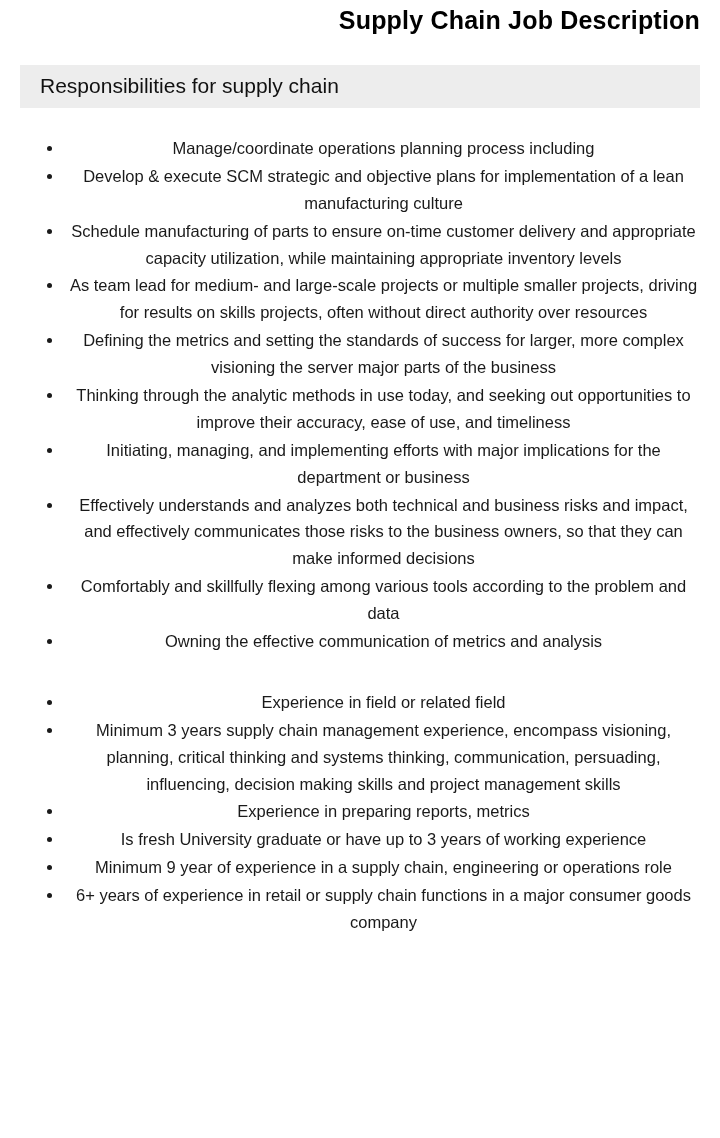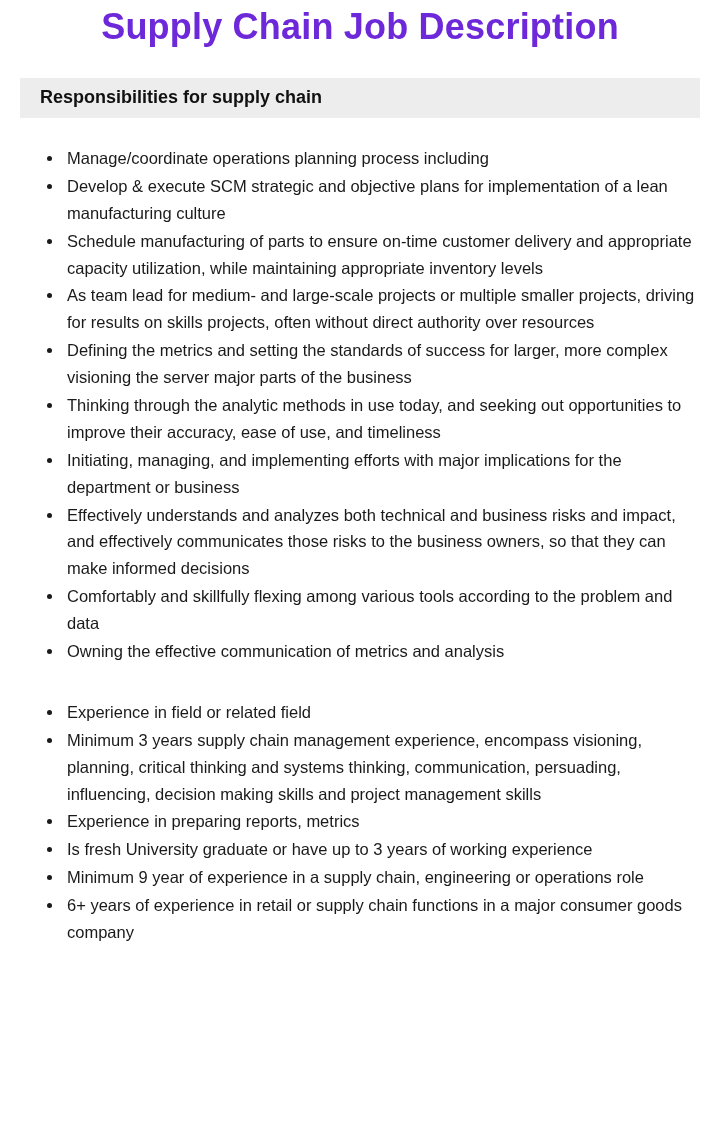--- a/index.html
+++ b/index.html
@@ -12,51 +12,52 @@
     width: 720px;
     min-height: 1138px;
     font-family: "Liberation Sans", sans-serif;
     color: #1a1a1a;
     -webkit-font-smoothing: antialiased;
   }
   .page {
     padding: 0 20px;
   }
   .page-title {
-    text-align: center;
-    font-size: 36px;
+    text-align: right;
+    font-size: 25px;
     font-weight: 700;
     letter-spacing: 0.2px;
     margin: 6px 0 30px 0;
-    color: #6d28d9;
+    color: #000000;
   }
   .intro {
     font-size: 16.5px;
     line-height: 1.66;
     margin: 0 0 28px 0;
   }
   .section-bar {
     background: #ededed;
     padding: 9px 20px 10px 20px;
     margin: 0;
   }
   .section-bar-label {
-    font-size: 18px;
-    font-weight: 700;
+    font-size: 21px;
+    font-weight: 400;
     color: #111111;
   }
   ul.bullet-list {
     margin: 27px 0 34px 0;
     padding-left: 44px;
     font-size: 16.5px;
     line-height: 1.63;
   }
   ul.bullet-list li {
     padding-left: 3px;
     margin: 0 0 1px 0;
+    text-align: center;
   }
 </style>
 </head>
 <body>
 
 <div class="page">
 
   <h1 class="page-title">Supply Chain Job Description</h1>
 
 

